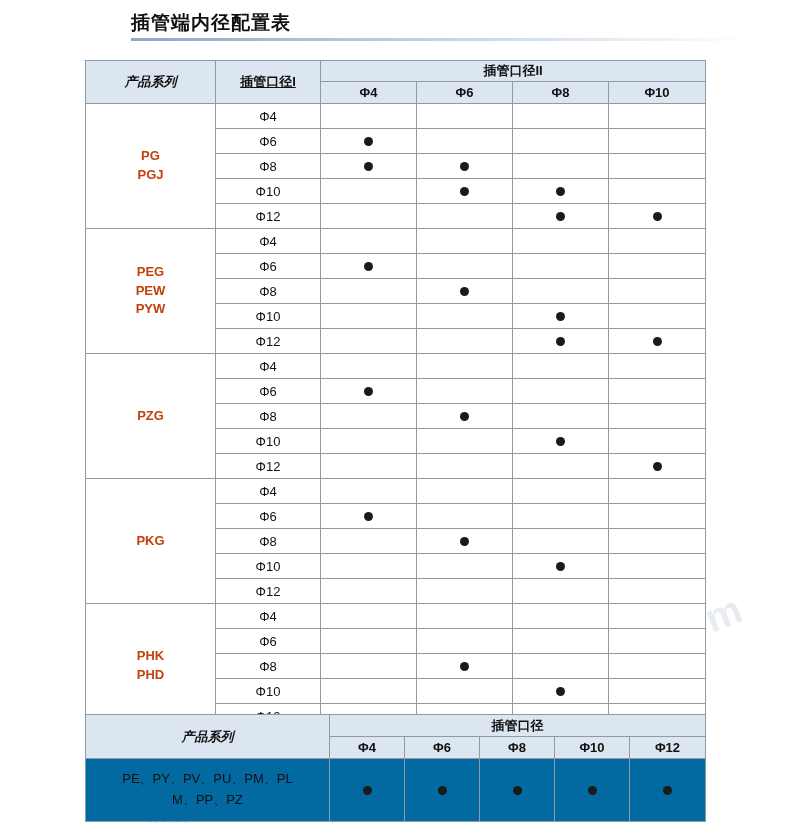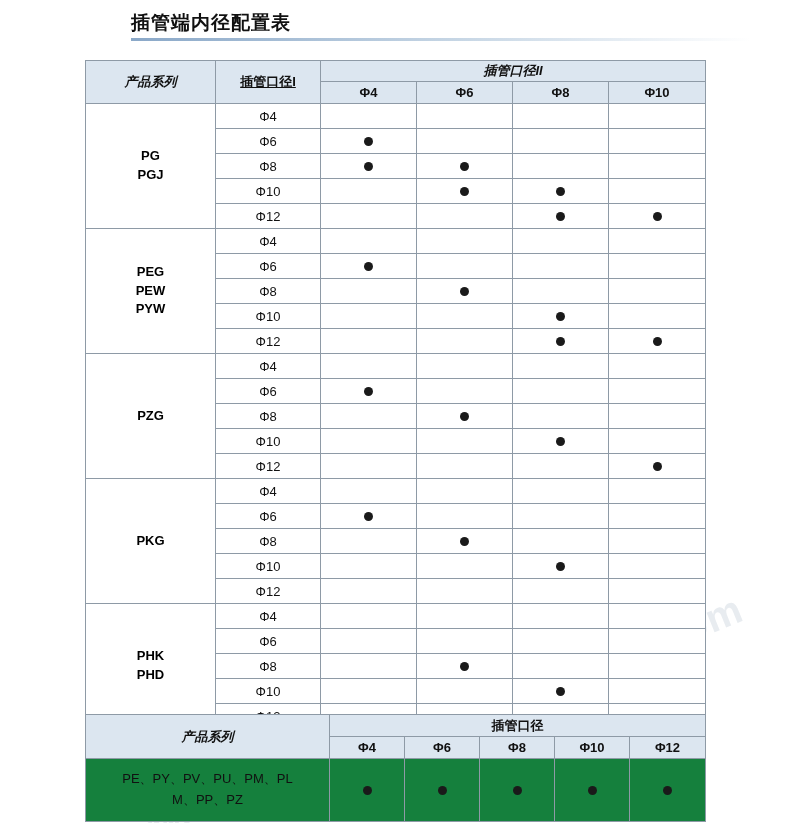--- a/index.html
+++ b/index.html
@@ -80,29 +80,29 @@
     padding: 0;
     background: #ffffff;
   }
   .main-table thead th {
     background: #dce6f0;
     font-weight: bold;
     color: #111;
   }
   .hdr-series { height: 41px; font-style: italic; }
   .hdr-sizeI  { height: 41px; text-decoration: underline; }
-  .hdr-sizeII { height: 20px; font-style: italic; }
+  .hdr-sizeII { height: 20px; }
   .hdr-sub    { height: 21px; }
 
   .series-cell {
     background: #ffffff;
     font-size: 13.5px;
     font-weight: bold;
     line-height: 1.45;
-    color: #000000;
+    color: #c2410c;
   }
   .size-cell {
     background: #ffffff;
     height: 24px;
     font-size: 13px;
   }
   .dot-cell { height: 24px; }
   .dot {
     display: inline-block;
     width: 9px;
@@ -118,21 +118,21 @@
     left: 85px;
     top: 714px;
     width: 620px;
   }
   .bottom-table td, .bottom-table th {
     border: 1px solid #8e9aa6;
     font-size: 13px;
     text-align: center;
     vertical-align: middle;
     padding: 0;
-    background: #15803d;
+    background: #0369a1;
   }
   .bottom-table thead th {
     background: #dce6f0;
     font-weight: bold;
   }
   .b-hdr-series { height: 42px; font-style: italic; font-size: 14px; }
   .b-hdr-size   { height: 21px; }
   .b-hdr-sub    { height: 21px; }
   .b-series-cell {
     height: 62px;

